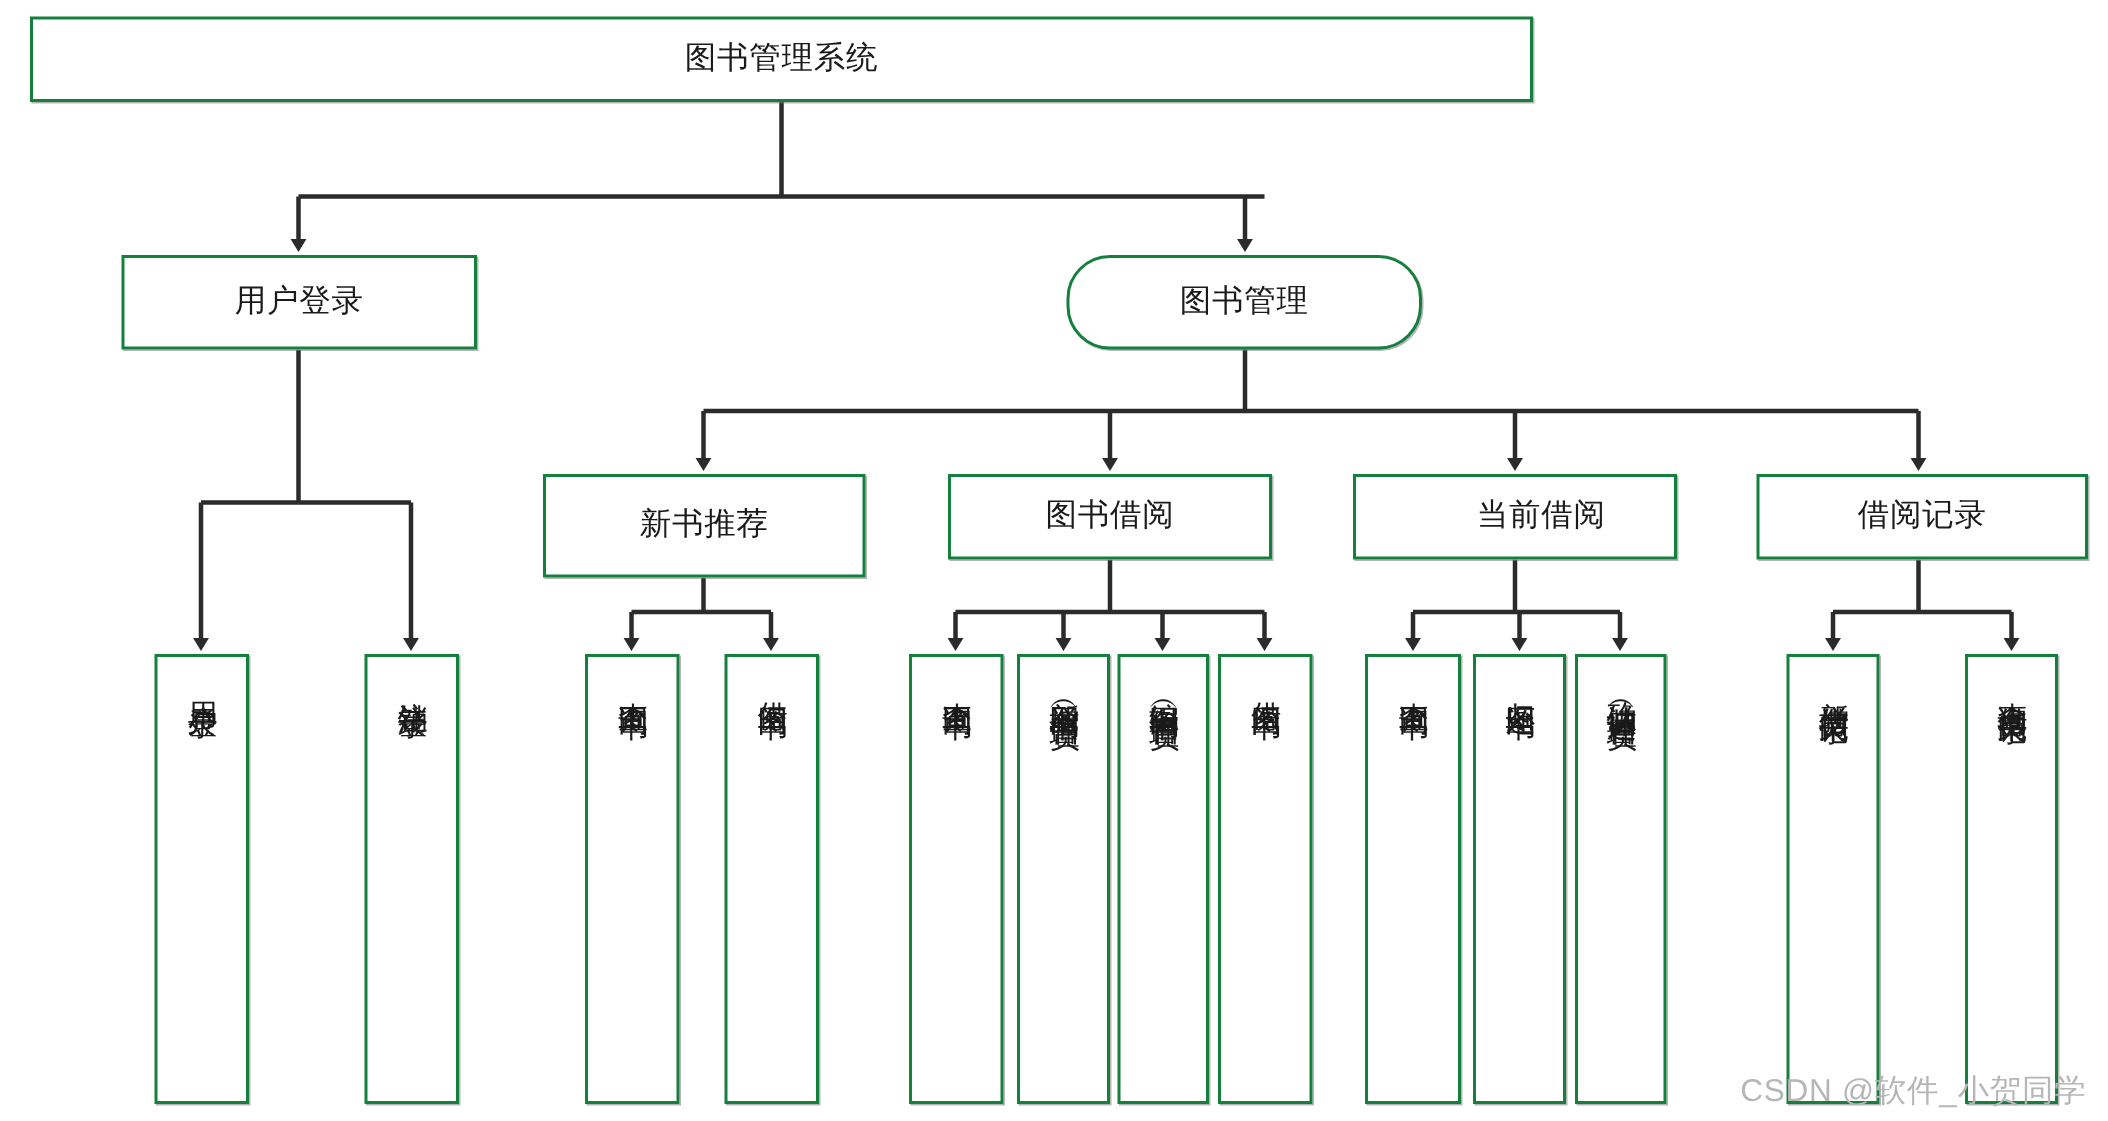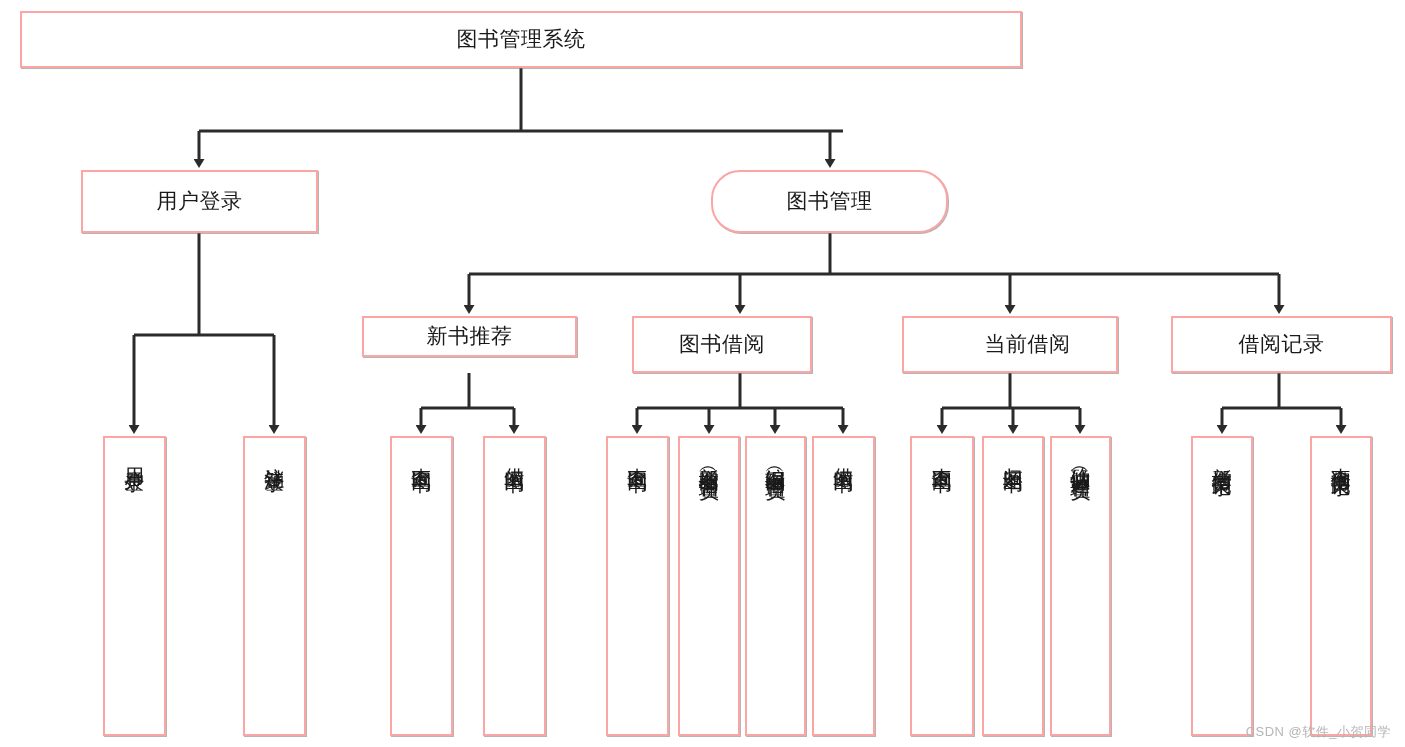--- a/index.html
+++ b/index.html
@@ -7,21 +7,21 @@
     width:1405px;height:747px;
     background:#ffffff;
     font-family:"Liberation Sans","DejaVu Sans",sans-serif;
     overflow:hidden;
     position:relative;
   }
   #diagram{position:absolute;left:0;top:0;width:1405px;height:747px;}
   .node{
     position:absolute;
     background:#ffffff;
-    border:2px solid #fca5a5;
+    border:2px solid #15803d;
     box-sizing:border-box;
     display:flex;
     align-items:center;
     justify-content:center;
     box-shadow:1px 1px 0 rgba(120,120,120,.55);
     z-index:3;
   }
   .node .label{
     color:#1a1a1a;
     font-size:21px;
@@ -42,21 +42,21 @@
     font-size:20px;
     line-height:1.22;
     letter-spacing:2px;
     max-height:100%;
   }
   .lines{position:absolute;left:0;top:0;width:1405px;height:747px;z-index:1;pointer-events:none;}
   .watermark{
     position:absolute;
     right:14px;
     bottom:6px;
-    font-size:13px;
+    font-size:21px;
     color:#b6b6b6;
     letter-spacing:.5px;
     z-index:5;
     white-space:nowrap;
   }
 </style>
 </head>
 <body>
 
 <div id="diagram">
@@ -115,24 +115,24 @@
     <span class="label">图书管理系统</span>
   </div>
 
   <div class="node" style="left:81px;top:170px;width:237px;height:63px;">
     <span class="label">用户登录</span>
   </div>
   <div class="node" style="left:711px;top:170px;width:237px;height:63px;border-radius:29px;">
     <span class="label">图书管理</span>
   </div>
 
-  <div class="node" style="left:362px;top:316px;width:215px;height:41px;">
+  <div class="node" style="left:362px;top:316px;width:215px;height:69px;">
     <span class="label">新书推荐</span>
   </div>
-  <div class="node" style="left:632px;top:316px;width:180px;height:57px;">
+  <div class="node" style="left:632px;top:316px;width:216px;height:57px;">
     <span class="label">图书借阅</span>
   </div>
   <div class="node" style="left:902px;top:316px;width:216px;height:57px;padding-left:35px;">
     <span class="label">当前借阅</span>
   </div>
   <div class="node" style="left:1171px;top:316px;width:221px;height:57px;">
     <span class="label">借阅记录</span>
   </div>
 
   <div class="node leaf" style="left:103px;top:436px;width:63px;height:300px;">

